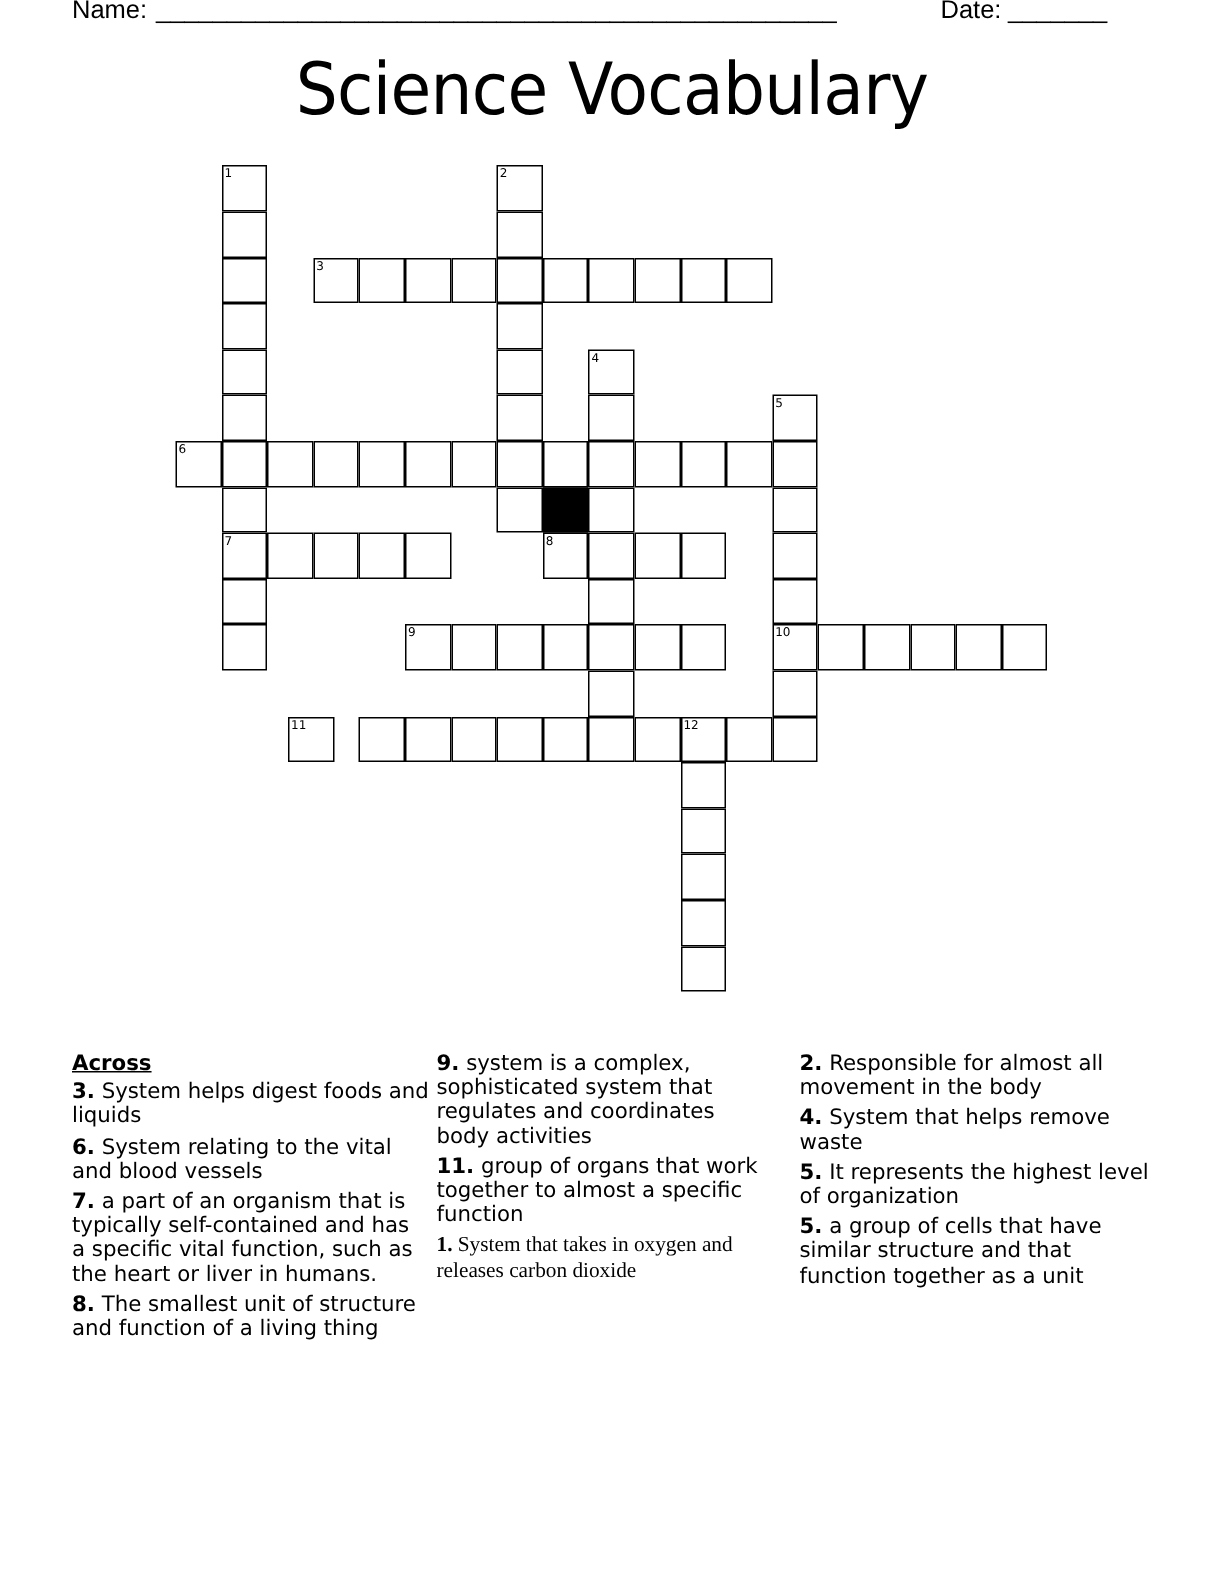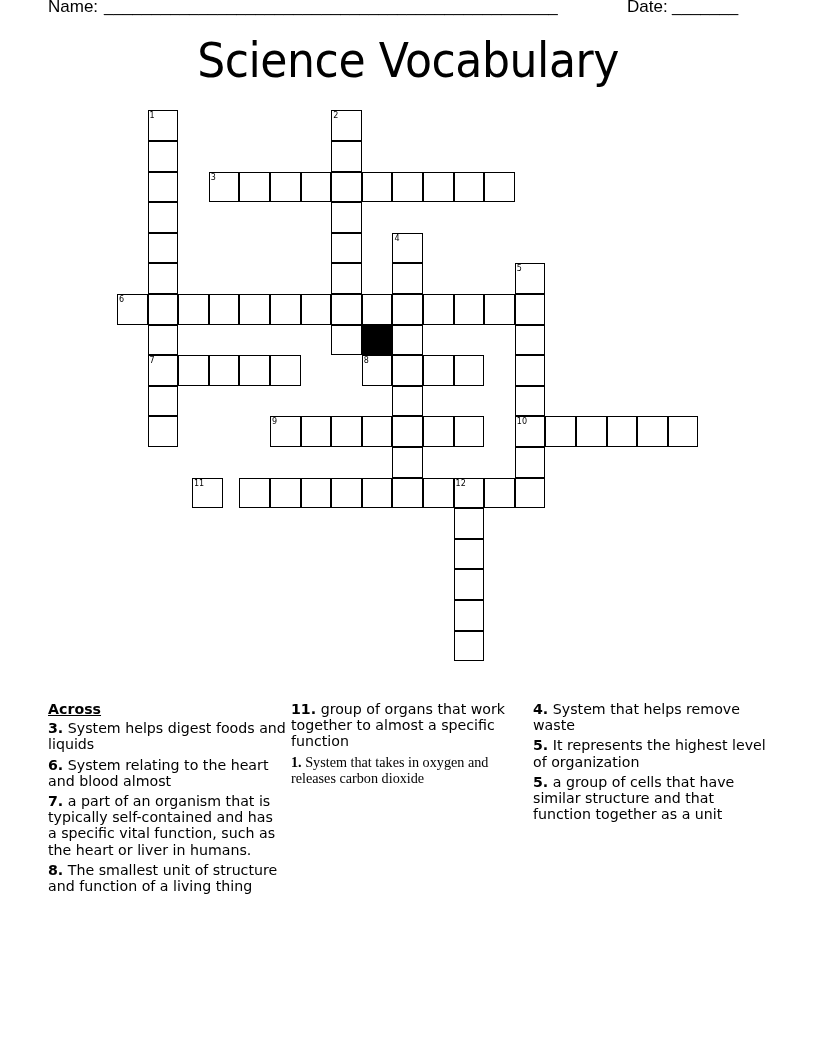--- a/index.html
+++ b/index.html
@@ -160,26 +160,28 @@
     <div class="cell" style="left: 453.6px; top: 569.4px;"></div>
     <div class="cell" style="left: 453.6px; top: 600px;"></div>
     <div class="cell" style="left: 453.6px; top: 630.6px;"></div>
     <div class="cell black" style="left: 361.8px; top: 324.6px;"></div>
   </div>
 
 <div class="clues">
   <div class="col" style="left:48px;">
     <div class="section-head">Across</div>
     <div class="clue"><b>3.</b> <span>System helps digest foods and liquids</span></div>
-    <div class="clue"><b>6.</b> <span>System relating to the heart and blood almost</span></div>
+    <div class="clue"><b>6.</b> <span>System relating to the vital and blood vessels</span></div>
     <div class="clue" style="width:232px;"><b>7.</b> <span>a part of an organism that is typically self-contained and has a specific vital function, such as the heart or liver in humans.</span></div>
     <div class="clue"><b>8.</b> <span>The smallest unit of structure and function of a living thing</span></div>
   </div>
   <div class="col" style="left:291px;">
+    <div class="clue" style="width:215px;"><b>9.</b> <span>system is a complex, sophisticated system that regulates and coordinates body activities</span></div>
     <div class="clue"><b>11.</b> <span>group of organs that work together to almost a specific function</span></div>
     <div class="clue" style="width:220px;font-family:Liberation Serif, serif;"><b>1.</b> <span>System that takes in oxygen and releases carbon dioxide</span></div>
   </div>
   <div class="col" style="left:533px;">
+    <div class="clue"><b>2.</b> <span>Responsible for almost all movement in the body</span></div>
     <div class="clue"><b>4.</b> <span>System that helps remove waste</span></div>
     <div class="clue"><b>5.</b> <span>It represents the highest level of organization</span></div>
     <div class="clue"><b>5.</b> <span>a group of cells that have similar structure and that function together as a unit</span></div>
   </div>
 </div>
 
 </body></html>

